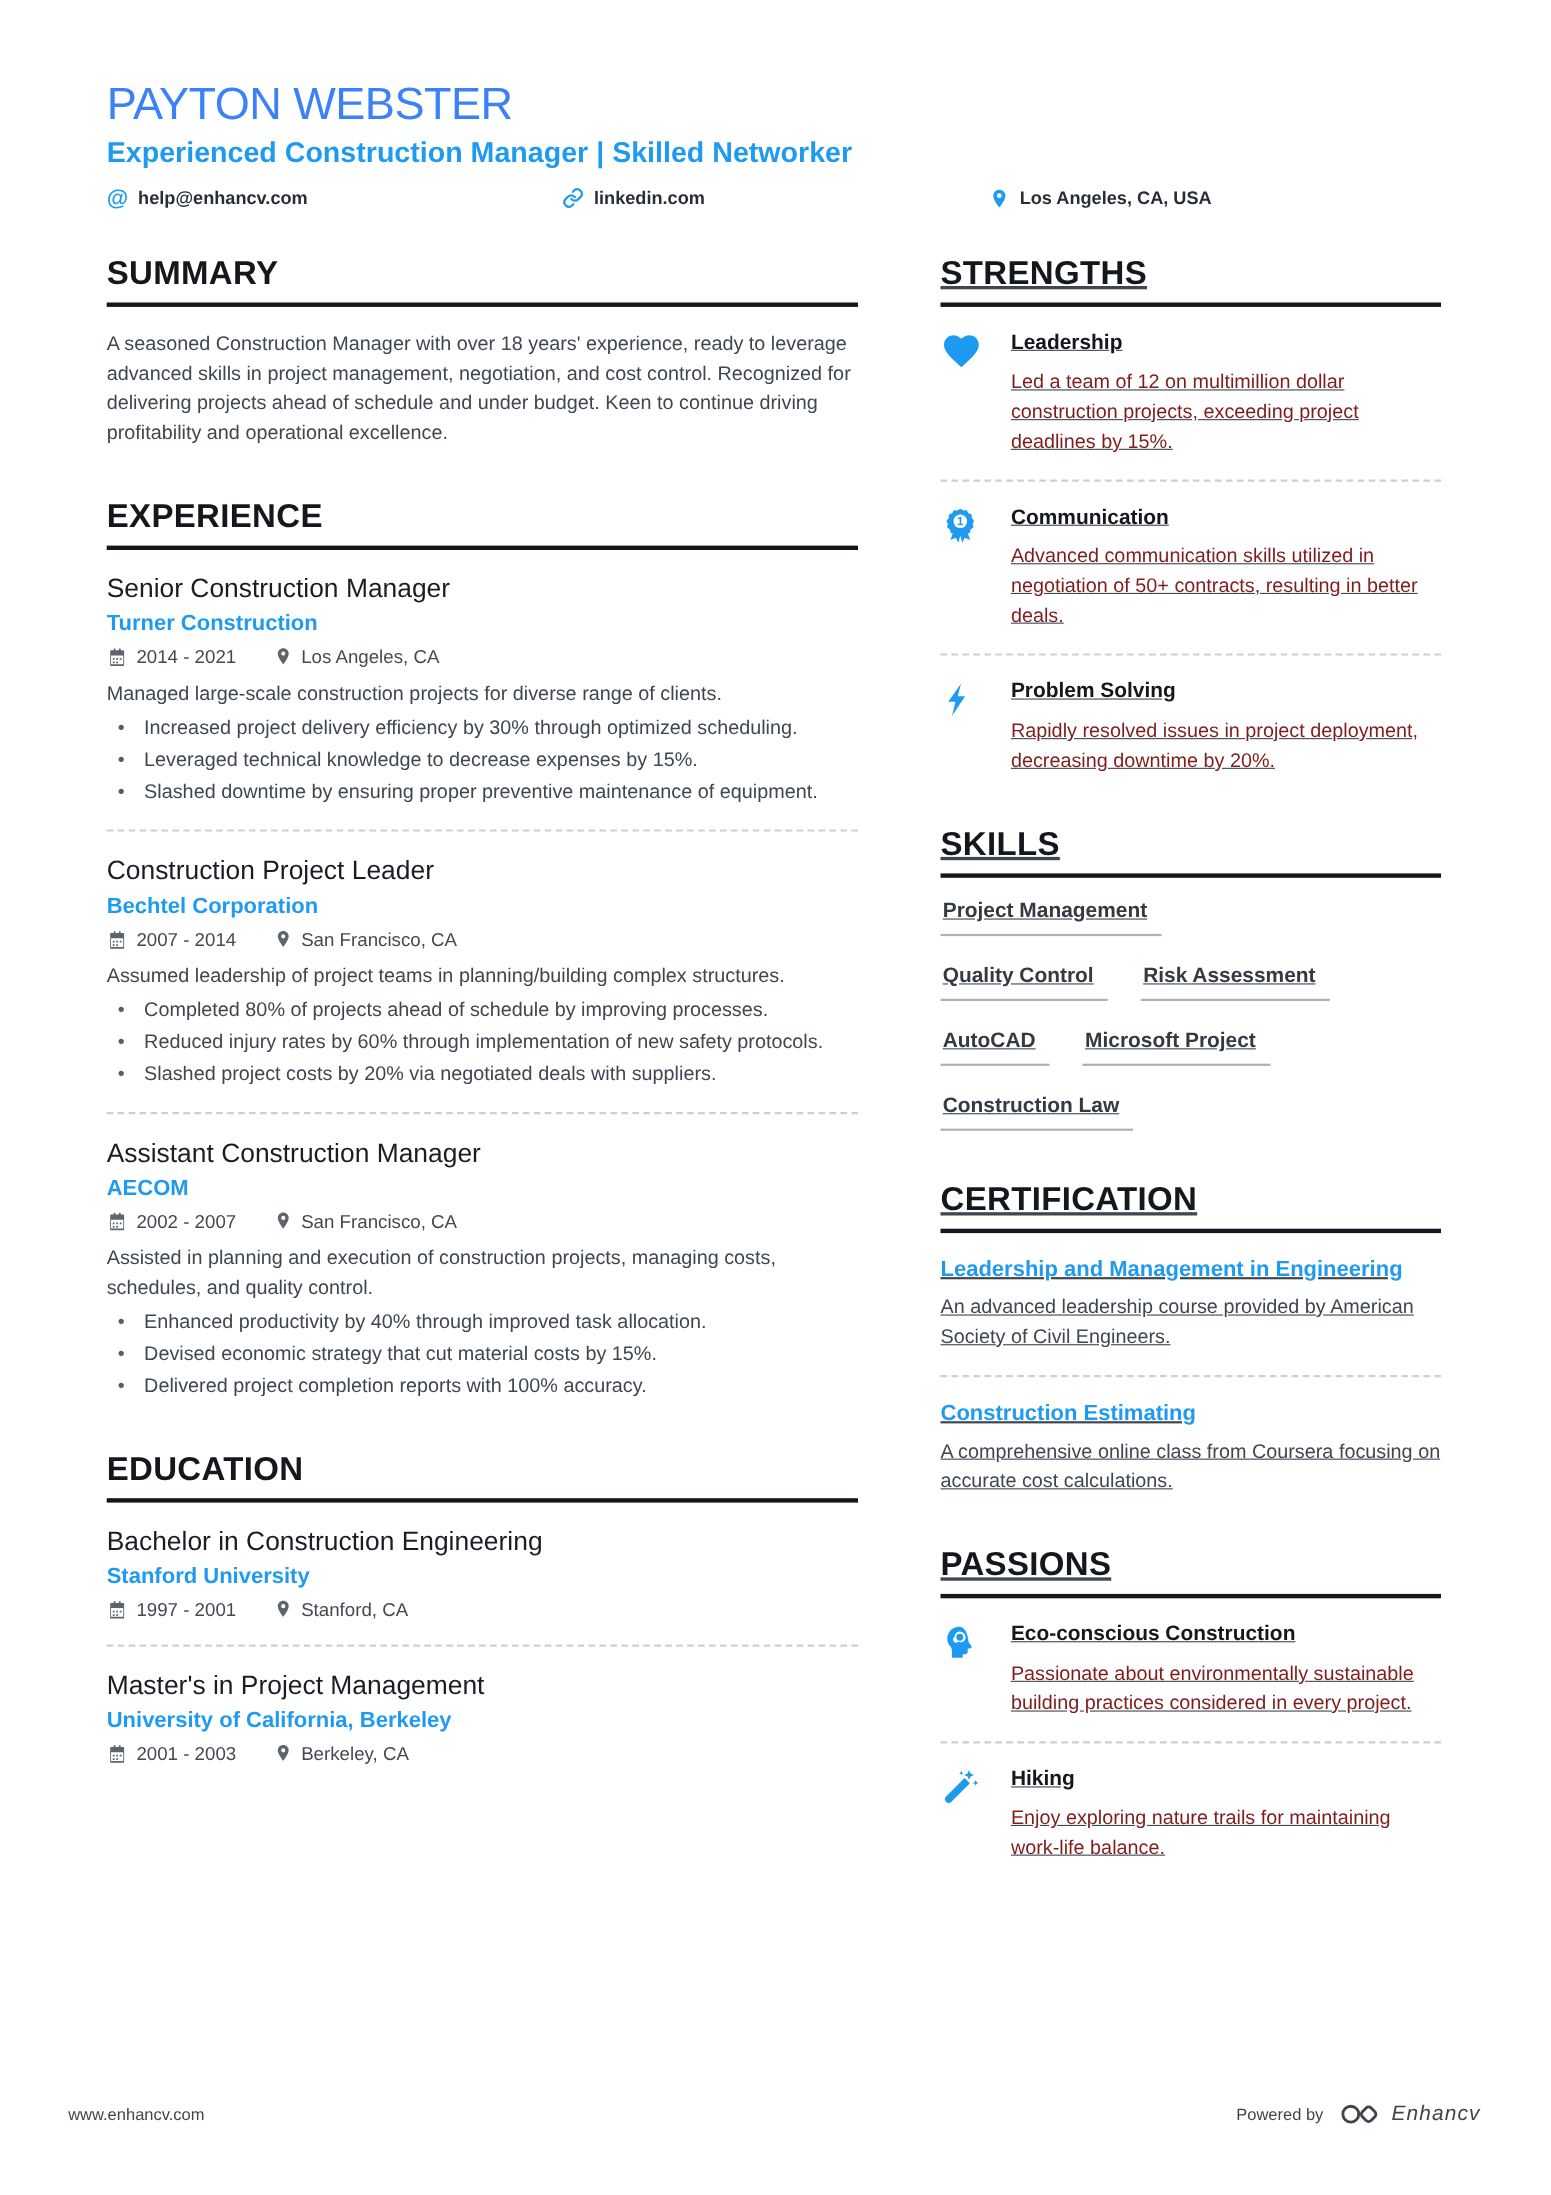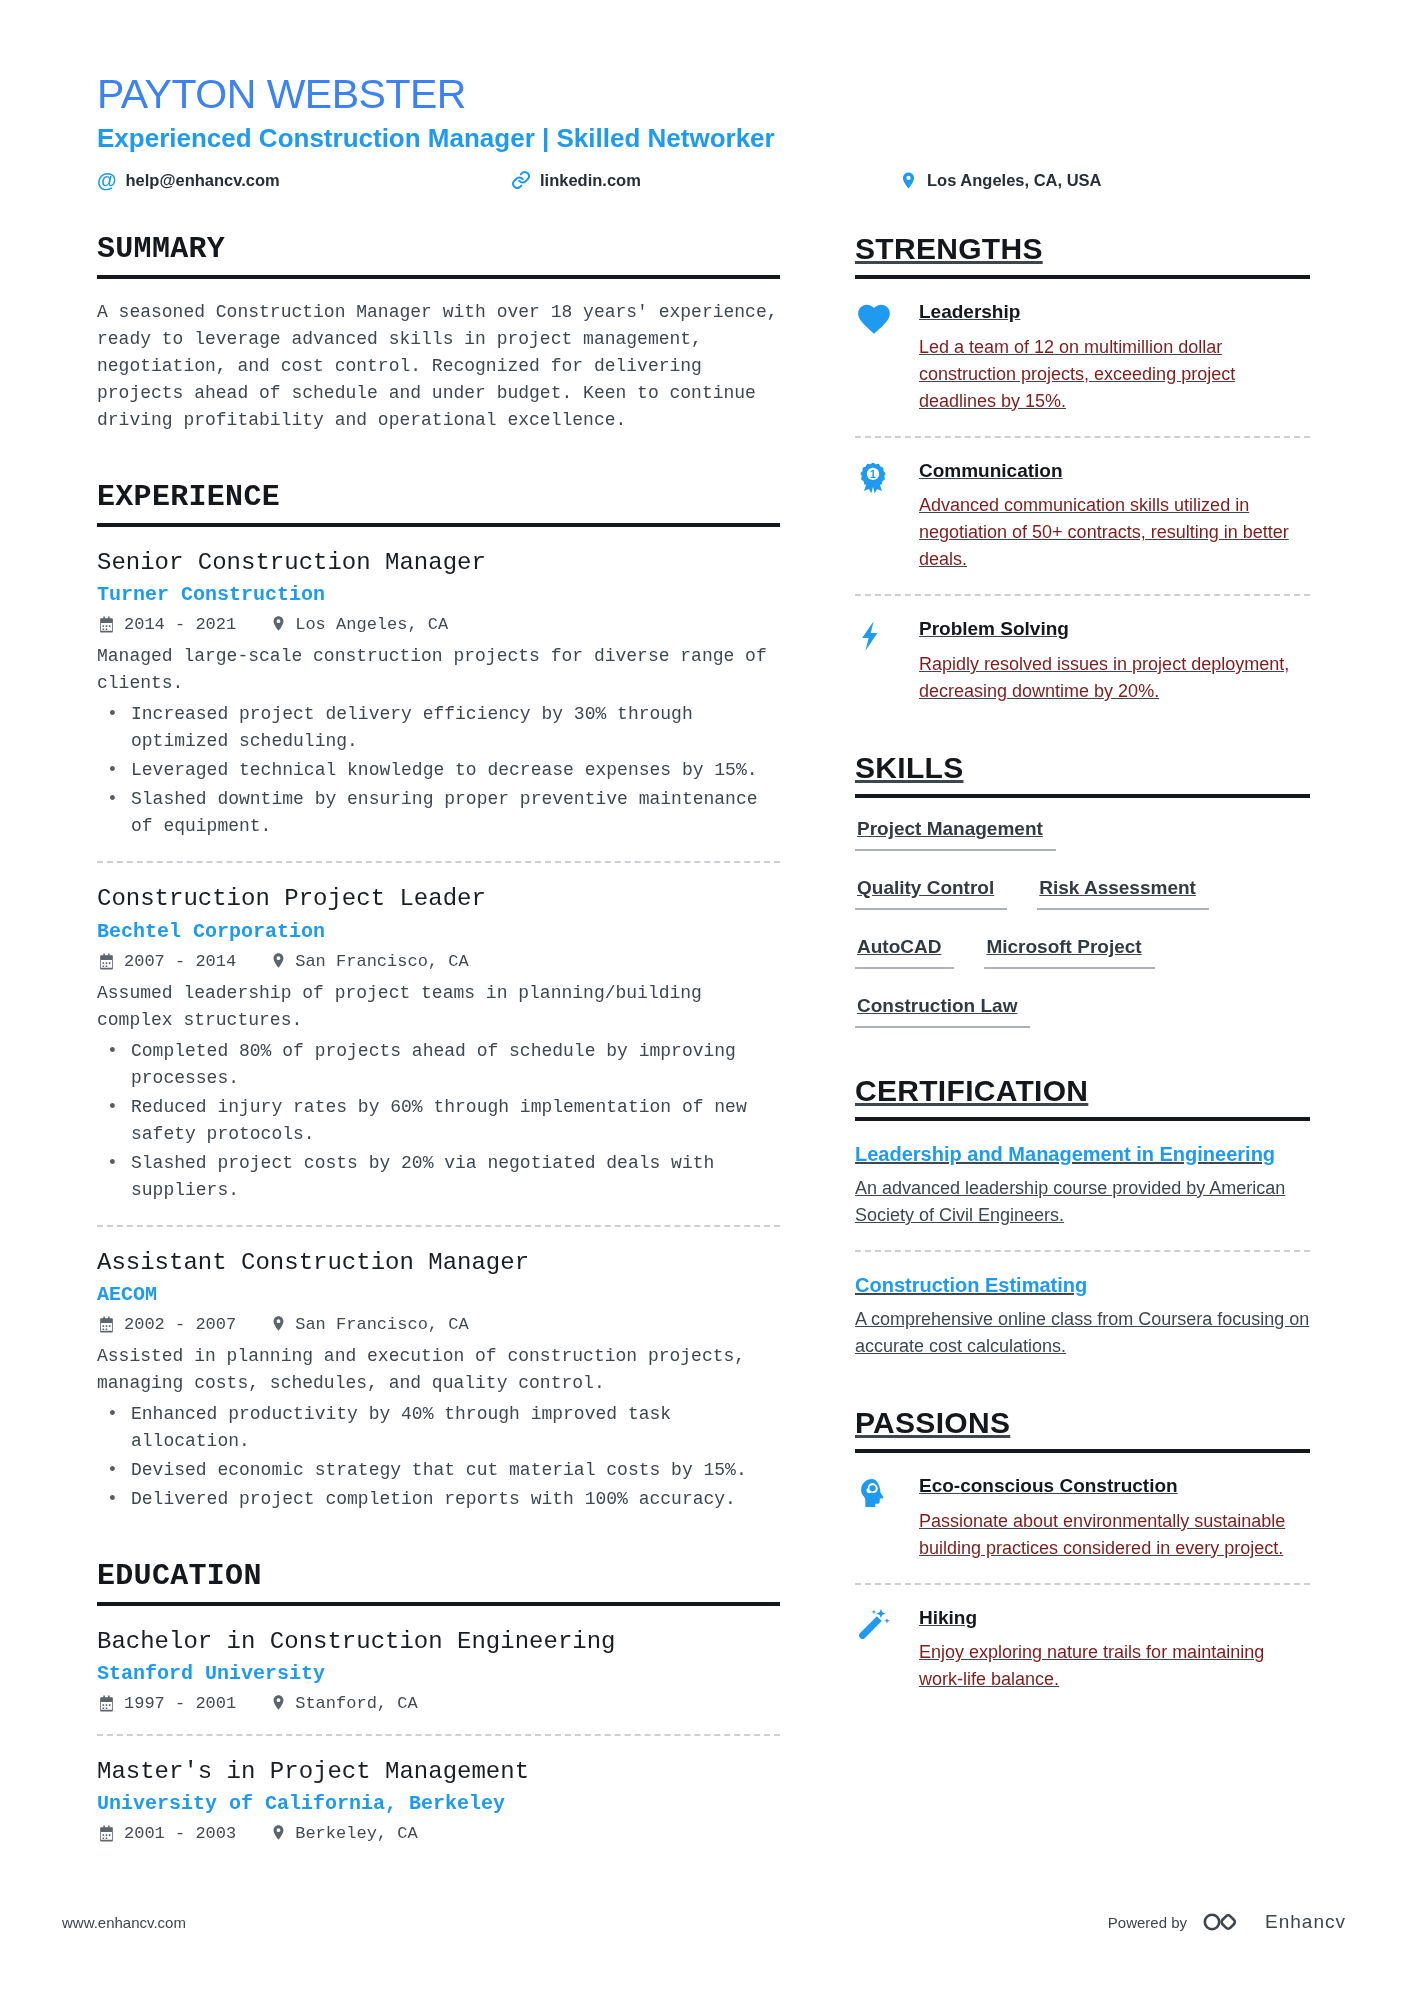--- a/index.html
+++ b/index.html
@@ -13,21 +13,21 @@
   .headline { margin-top:7px; font-size:26px; font-weight:700; color:#1e9bf0; }
   .contact-row { margin-top:16px; display:flex; align-items:center; }
   .contact-item { display:flex; align-items:center; gap:9px; font-size:16.5px; font-weight:700; color:#272e36; }
   .contact-item:nth-child(1){ width:414px; }
   .contact-item:nth-child(2){ width:388px; }
   .at-glyph { color:#1e9bf0; font-size:20px; font-weight:700; line-height:1; }
   .cicon svg { display:block; }
 
   
   .columns { display:flex; margin-top:42px; }
-  .col-left { width:683px;font-family:Liberation Mono, monospace; }
+  .col-left { width:683px; }
   .col-gap { width:75px; flex:none; }
   .col-right { width:455px;text-decoration:underline; }
 
   .section { margin-bottom:46px; }
   h2.sec { font-size:30px; font-weight:800; letter-spacing:0.3px; color:#14171c;
            padding-bottom:9px; border-bottom:4px solid #14171c; margin-bottom:20px; }
 
   p.body, li { font-size:18px; line-height:1.5; color:#3e4750; }
 
   
@@ -56,21 +56,21 @@
 
   .cert-title { font-size:20px; font-weight:700; color:#1e9bf0; line-height:1.35; }
   .cert-text { margin-top:7px; font-size:18px; line-height:1.5; color:#3e4750; }
 
   
   .footer { position:absolute; left:62px; right:64px; bottom:62px;
             display:flex; justify-content:space-between; align-items:center; }
   .footer-site { font-size:15px; color:#3e454d; }
   .footer-right { display:flex; align-items:center; gap:14px; }
   .powered { font-size:15px; color:#3e454d; }
-  .brand { display:flex; align-items:flex-start; gap:20px; color:#3e454d; }
+  .brand { display:flex; align-items:flex-start; gap:4px; color:#3e454d;font-style:italic; }
   .brand-name { font-size:19px; letter-spacing:1px; color:#3e454d; }
 </style>
 </head>
 <body>
 
 <div class="page">
 
   <div>
     <div class="name">PAYTON WEBSTER</div>
     <div class="headline">Experienced Construction Manager | Skilled Networker</div>

